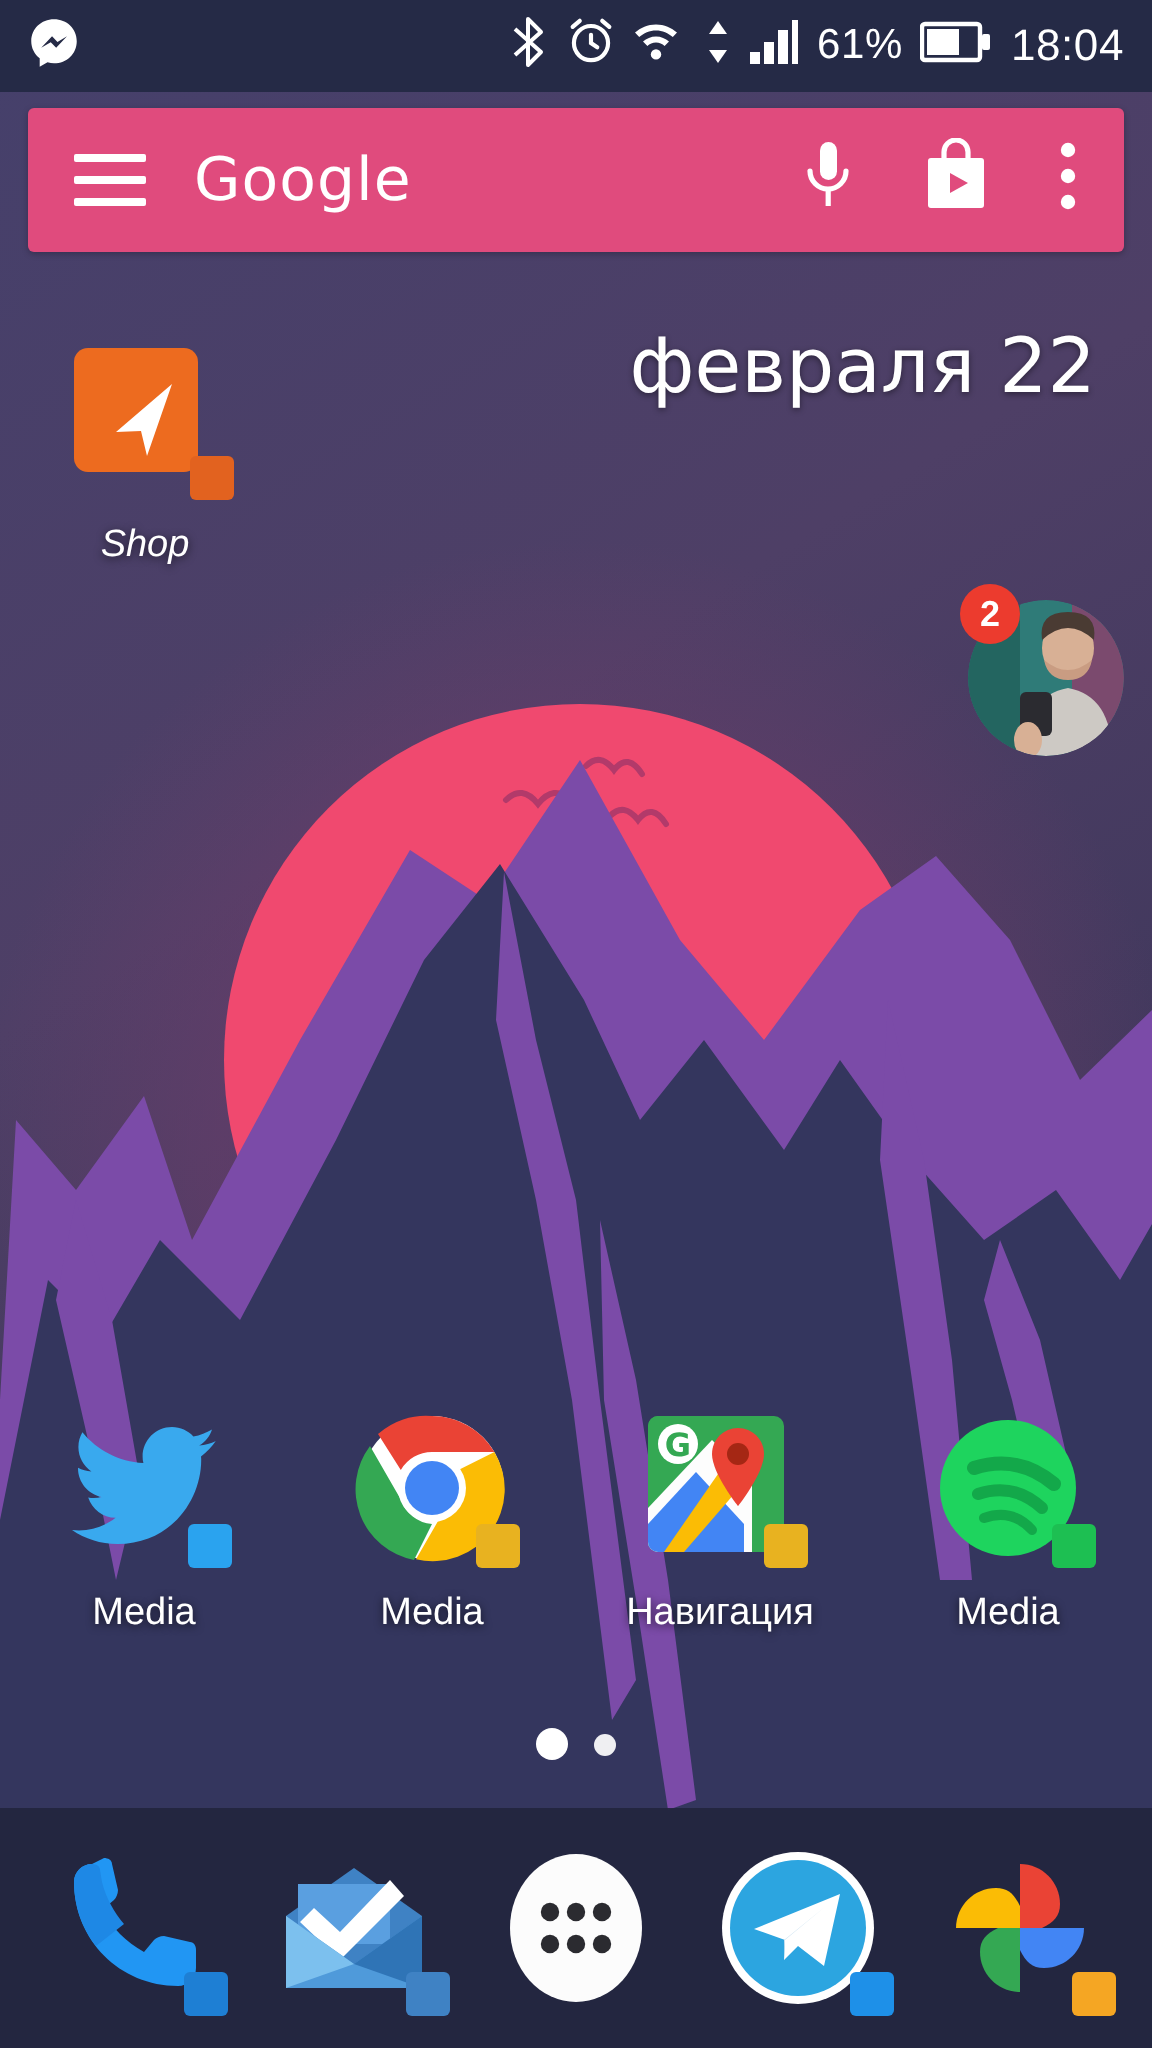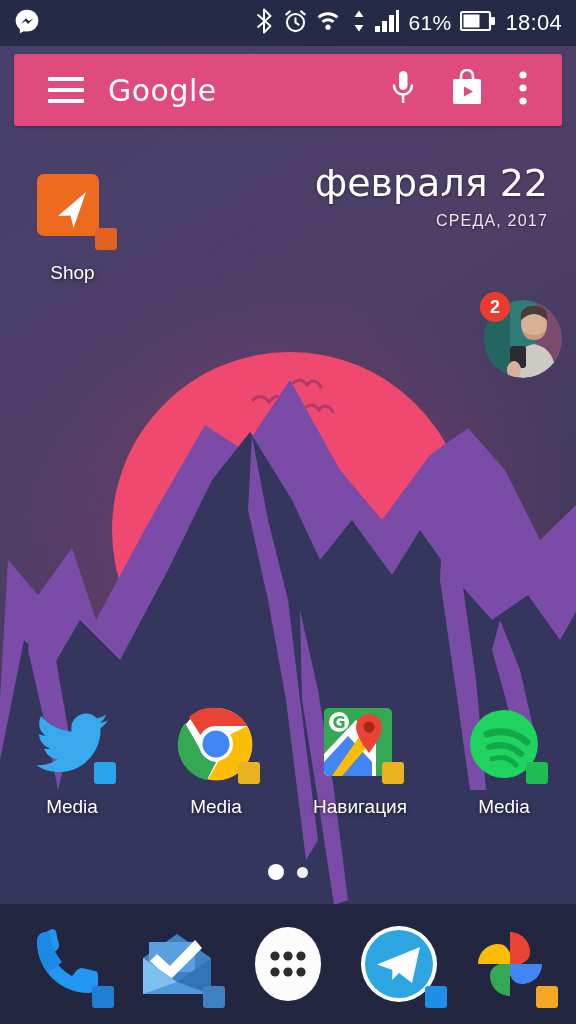--- a/index.html
+++ b/index.html
@@ -23,39 +23,39 @@
   }
   #status-left { display:flex; align-items:center; gap:8px; }
   #status-right { margin-left:auto; display:flex; align-items:center; gap:9px;justify-content:space-between; }
   .sb-text { color:#fff; font-size:21px; letter-spacing:.3px; }
   #clock-text { font-size:22px; }
 
   
   #search-bar {
     position:absolute; top:54px; left:14px; width:548px; height:72px;
     background:#e04b7d; border-radius:3px; z-index:25;
-    display:flex; align-items:center; padding:0 34px;
+    display:flex; align-items:center; padding:0 23px;
     box-shadow:0 1px 3px rgba(0,0,0,.25);
   }
   #hamburger-icon { width:36px; height:26px; display:flex; flex-direction:column; justify-content:space-between; cursor:pointer; }
   #hamburger-icon i { display:block; height:4px; background:#fff; border-radius:1px; }
   #google-label { color:#fff; font-size:30px; margin-left:24px; letter-spacing:.5px; font-family:"DejaVu Sans", sans-serif; }
   #search-actions { margin-left:auto; display:flex; align-items:center; gap:34px; }
 
   
   #date-widget { position:absolute; top:164px; right:28px; z-index:20; text-align:right; }
   #date-main { color:#fff; font-size:38px; font-weight:400; line-height:1.05; text-shadow:0 1px 3px rgba(0,0,0,.45); font-family:"DejaVu Sans", sans-serif; }
   #date-sub { color:#e9e7f0; font-size:16px; letter-spacing:1.2px; margin-top:8px; text-shadow:0 1px 3px rgba(0,0,0,.45); }
 
   
   .app-row { position:absolute; left:0; width:576px; display:flex; z-index:20; }
   #row-top { top:168px; width:290px; }
   #row-bottom { top:702px; }
   .app-cell { flex:1; display:flex; flex-direction:column; align-items:center; }
-  #row-top .app-cell { width:145px; flex:none; }
+  #row-top .app-cell { width:145px; flex:none;font-style:italic; }
   .icon-wrap { position:relative; width:84px; height:84px; display:flex; align-items:center; justify-content:center; cursor:pointer; }
   .icon-wrap svg { display:block; }
   .app-label {
     margin-top:10px; color:#fff; font-size:19px; text-align:center;
     text-shadow:0 1px 4px rgba(0,0,0,.65); white-space:nowrap;
   }
   
   .badge-sq { position:absolute; right:-2px; bottom:2px; width:22px; height:22px; border-radius:3px; }
 
   
@@ -215,21 +215,20 @@
         <circle cx="5" cy="5" r="3.6" fill="#fff"></circle>
         <circle cx="5" cy="18" r="3.6" fill="#fff"></circle>
         <circle cx="5" cy="31" r="3.6" fill="#fff"></circle>
       </svg>
     </span>
   </span>
 </div>
 
 <div id="date-widget">
   <div id="date-main">февраля 22</div>
-  <div id="date-sub">СРЕДА, 2017</div>
 </div>
 
 <div class="app-row" id="row-top">
 
   <div class="app-cell">
     <div class="icon-wrap">
       <svg width="80" height="80" viewBox="0 0 80 80">
         <rect x="4" y="4" width="62" height="62" rx="7" fill="#ed6b1f"></rect>
         <path d="M53 22 L25 46 L37.5 45.5 L40.5 58 Z" fill="#fff"></path>
       </svg>

